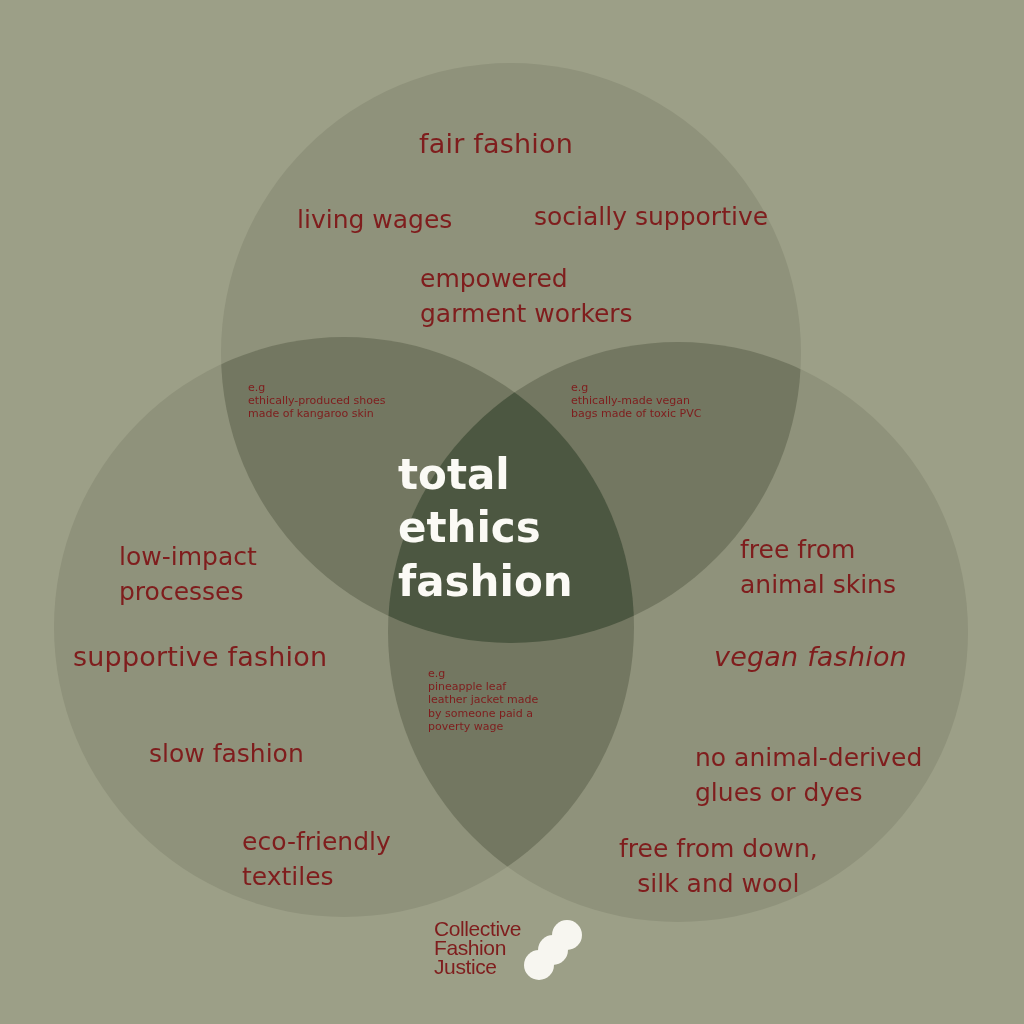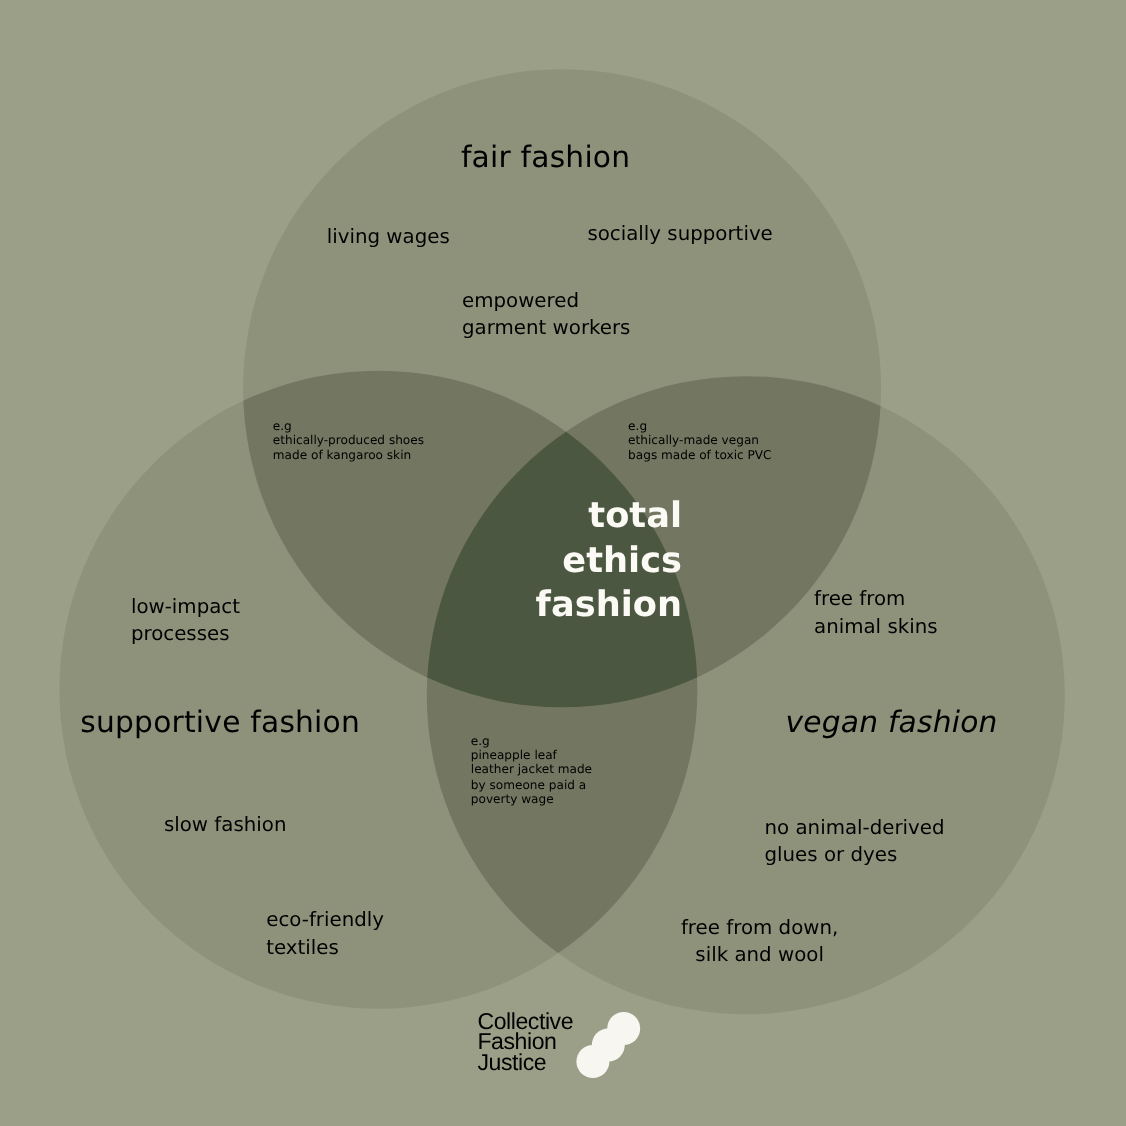--- a/index.html
+++ b/index.html
@@ -1,25 +1,25 @@
 <!DOCTYPE html>
 <html><head>
 <meta charset="utf-8">
 <style>
   html, body { margin:0; padding:0; }
   body { width:1024px; height:1024px; background:#9c9f87; overflow:hidden; position:relative;
          font-family:"DejaVu Sans","Liberation Sans",sans-serif; color:#f4f3ec; }
   svg.venn { position:absolute; left:0; top:0; }
-  .t { position:absolute; white-space:pre; line-height:1.22; color:#000000; }
+  .t { position:absolute; white-space:pre; line-height:1.22; color:#7f1d1d; }
   .title { font-size:27px; font-weight:400; letter-spacing:0.2px; }
-  .item { font-size:18px; }
+  .item { font-size:25px; }
   .eg { font-size:11px; line-height:1.2; }
-  .center { font-size:32px; font-weight:700; text-align:right; line-height:1.27; color:#fbfaf5; }
+  .center { font-size:42px; font-weight:700; text-align:left; line-height:1.27; color:#fbfaf5; }
   .logo { position:absolute; left:434px; top:920px; }
-  .logo-text { font-family:"Liberation Sans",sans-serif; font-size:21px; line-height:0.9; color:#000000; letter-spacing:-0.4px; white-space:pre; }
+  .logo-text { font-family:"Liberation Sans",sans-serif; font-size:21px; line-height:0.9; color:#7f1d1d; letter-spacing:-0.4px; white-space:pre; }
 </style>
 </head>
 <body>
 
 <svg class="venn" width="1024" height="1024" viewBox="0 0 1024 1024">
   <defs>
     <clipPath id="cTop">
         <circle cx="511" cy="353" r="290"></circle>
       </clipPath>
     <clipPath id="cLeft">

